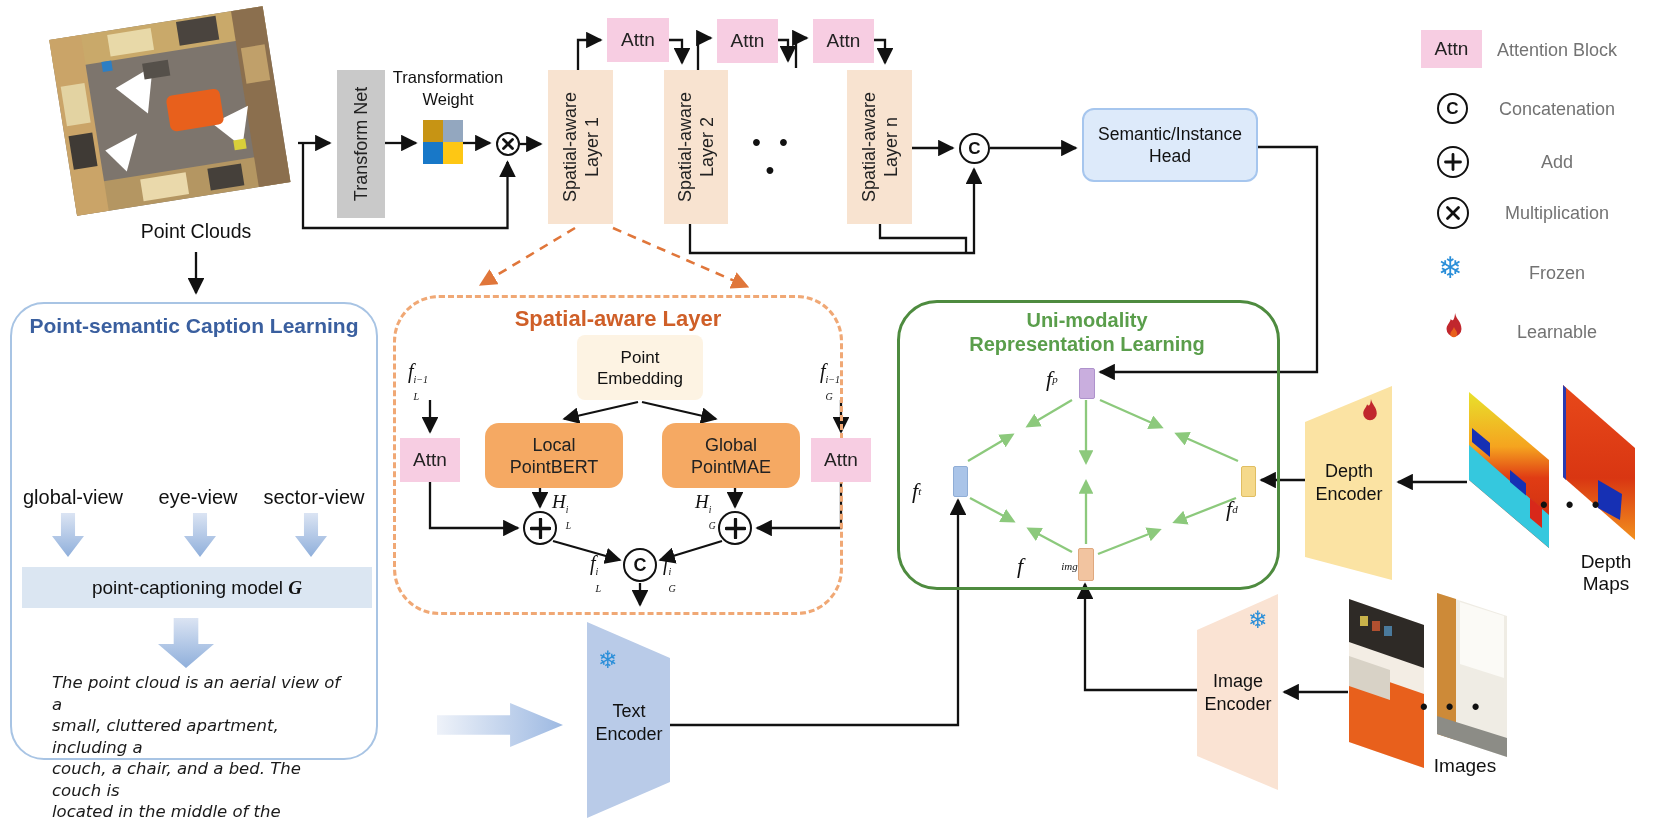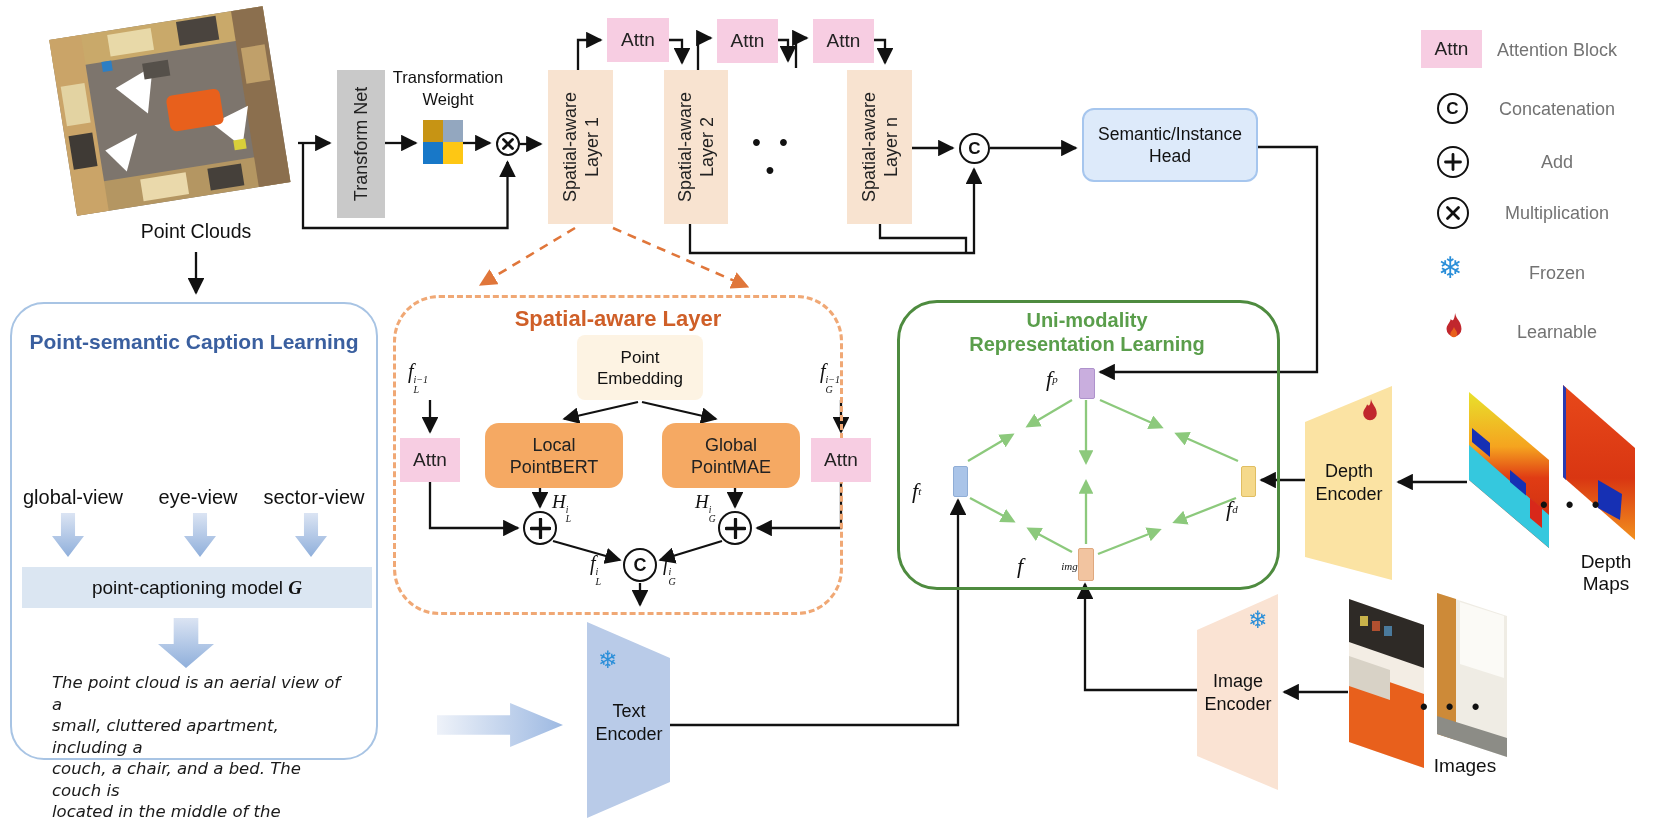--- a/index.html
+++ b/index.html
@@ -23,21 +23,21 @@
   .view-label{font-size:20px;text-align:center;color:#111;}
   .model-box{background:#dbe6f2;font-size:19px;}
   .cap-line{font-style:italic;font-size:16.5px;line-height:21.5px;color:#1a1a1a;font-family:"DejaVu Sans",sans-serif;}
   .detail-box{border:3px dashed #f0a875;border-radius:46px;box-sizing:border-box;}
   .detail-title{color:#cf5f28;font-size:22px;font-weight:bold;text-align:center;}
   .pe-box{background:#fdf3e3;border-radius:8px;font-size:17px;line-height:21px;}
   .or-box{background:#f5a963;border-radius:14px;font-size:18px;line-height:22px;color:#222;}
   .green-box{border:3px solid #4e8b3f;border-radius:40px;box-sizing:border-box;}
   .green-title{color:#5a9e4b;font-size:20px;font-weight:bold;text-align:center;line-height:24px;}
   .math{font-family:"Liberation Serif",serif;font-style:italic;font-size:20px;white-space:nowrap;}
-  .math .ss{display:inline-flex;flex-direction:column;font-size:0.6em;line-height:0.95;vertical-align:-0.45em;font-style:italic;}
+  .math .ss{display:inline-flex;flex-direction:column;font-size:0.6em;line-height:0.95;vertical-align:-0.45em;font-style:italic;gap:7px;}
   .math .ss sup,.math .ss sub{display:block;line-height:0.95;}
   .bar{position:absolute;z-index:3;border-radius:2px;}
   .enc-label{font-size:18px;line-height:23px;text-align:center;color:#111;}
   .snow{color:#2b8fd9;font-size:24px;line-height:24px;font-family:"DejaVu Sans",sans-serif;}
   .dots{font-weight:bold;letter-spacing:6px;color:#111;}
   .fat-right{background:linear-gradient(to right,#eef2f9,#9db9e2);
              clip-path:polygon(0 28%,58% 28%,58% 0,100% 50%,58% 100%,58% 72%,0 72%);}
   .fat-down{background:linear-gradient(to bottom,#dbe4f3,#8fafdb);
             clip-path:polygon(28% 0,72% 0,72% 52%,100% 52%,50% 100%,0 52%,28% 52%);}
   .io-label{font-size:19px;color:#111;text-align:center;}
@@ -308,21 +308,21 @@
 
   <div class="abs" style="left:1441px;top:312px;">
     <svg width="26" height="32" viewBox="0 0 24 30">
         <path d="M13,1 C14,7 19,9 19,16 A7,7 0 1,1 5,16 C5,12 8,10.5 9,6.5 C10.4,9 12.4,8.4 13,1 Z" fill="#c1272d"></path>
         <path d="M12,14 C13,17 15,17.6 15,20.5 A3.2,3.2 0 1,1 8.6,20.5 C8.6,18.4 10.6,17.6 12,14 Z" fill="#e8601c"></path>
       </svg>
   </div>
   <div class="abs legend-label" style="left:1482px;top:322px;width:150px;">Learnable</div>
 
   <div class="panel abs" style="left:10px;top:302px;width:368px;height:458px;z-index:1;"></div>
-  <div class="abs panel-title" style="left:18px;top:314px;width:352px;margin-top:16px;">Point-semantic Caption Learning</div>
+  <div class="abs panel-title" style="left:18px;top:314px;width:352px;">Point-semantic Caption Learning</div>
 
   <div class="abs view-label" style="left:18px;top:486px;width:110px;">global-view</div>
   <div class="abs view-label" style="left:146px;top:486px;width:104px;">eye-view</div>
   <div class="abs view-label" style="left:258px;top:486px;width:112px;">sector-view</div>
 
   <div class="abs fat-down" style="left:52px;top:513px;width:32px;height:44px;"></div>
   <div class="abs fat-down" style="left:184px;top:513px;width:32px;height:44px;"></div>
   <div class="abs fat-down" style="left:295px;top:513px;width:32px;height:44px;"></div>
 
   <div class="box model-box abs" style="left:22px;top:567px;width:350px;height:41px;">

